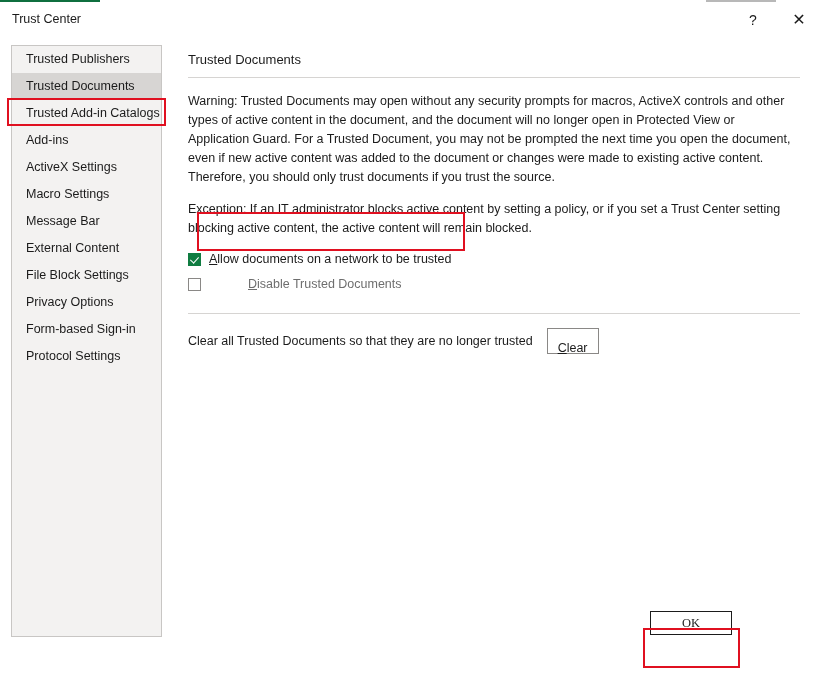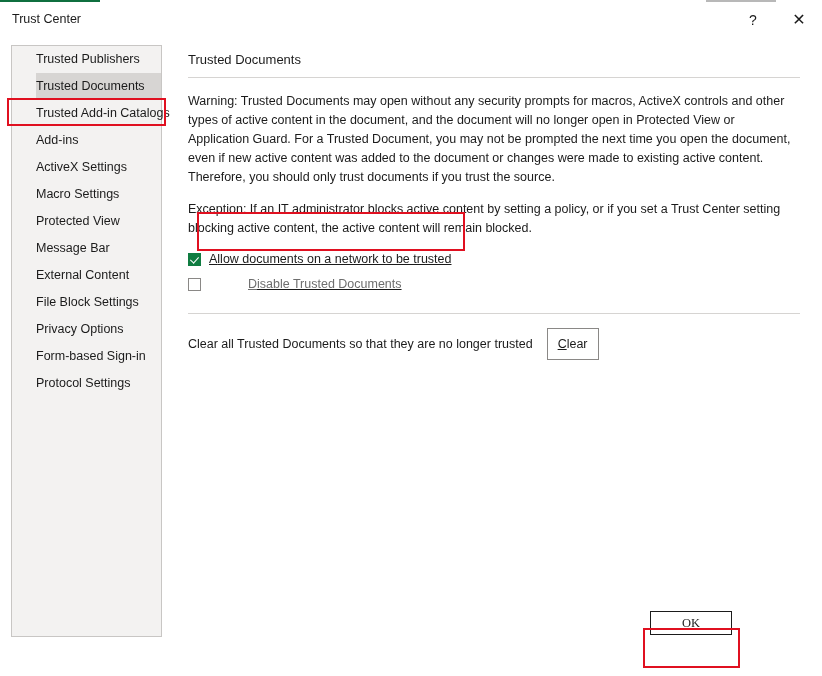--- a/index.html
+++ b/index.html
@@ -92,25 +92,25 @@
     width: 151px;
     height: 592px;
     border: 1px solid #c8c6c4;
     background: #f3f2f1;
     box-sizing: border-box;
   }
   .category-item {
     position: relative;
     height: 27px;
     line-height: 27px;
+    padding-left: 14px;
     font-size: 12.5px;
     color: #1b1b1b;
     white-space: nowrap;
     cursor: default;
-    margin-left: 24px;
   }
   .category-item.selected {
     background: #d7d5d3;
   }
 
   
   .hl {
     position: absolute;
     border: 2px solid #e01020;
     box-sizing: border-box;
@@ -158,21 +158,20 @@
     line-height: 19px;
     color: #1b1b1b;
     margin: 0 0 13px 0;
     width: 608px;
   }
   .checkbox-row {
     display: flex;
     align-items: flex-start;
     margin: 0 0 7px 0;
     height: 18px;
-    text-decoration: underline;
   }
   .cb {
     width: 13px;
     height: 13px;
     border: 1px solid #8a8886;
     background: #ffffff;
     box-sizing: border-box;
     margin-right: 8px;
     margin-top: 2px;
     position: relative;
@@ -214,28 +213,28 @@
     display: flex;
     align-items: center;
   }
   .clear-text {
     font-size: 12.5px;
     color: #1b1b1b;
     margin-right: 14px;
   }
   .btn {
     min-width: 46px;
-    height: 32px;
+    height: 24px;
     background: #ffffff;
     border: 1px solid #8a8886;
     font-size: 12.5px;
     color: #1b1b1b;
     font-family: "Liberation Sans", sans-serif;
     cursor: default;
-    padding: 4px 10px;
+    padding: 12px 10px;
     box-sizing: border-box;
   }
 
   
   .ok-btn {
     position: absolute;
     left: 650px;
     top: 611px;
     width: 82px;
     height: 24px;
@@ -277,21 +276,20 @@
     <div class="close-btn">✕</div>
   </div>
 
   <div class="category-panel">
     <div class="category-item"><span>Trusted Publishers</span></div>
     <div class="category-item selected"><span>Trusted Documents</span></div>
     <div class="category-item"><span>Trusted Add-in Catalogs</span></div>
     <div class="category-item"><span>Add-ins</span></div>
     <div class="category-item"><span>ActiveX Settings</span></div>
     <div class="category-item"><span>Macro Settings</span></div>
-    <div class="category-item"><span>Protected View</span></div>
     <div class="category-item"><span>Message Bar</span></div>
     <div class="category-item"><span>External Content</span></div>
     <div class="category-item"><span>File Block Settings</span></div>
     <div class="category-item"><span>Privacy Options</span></div>
     <div class="category-item"><span>Form-based Sign-in</span></div>
     <div class="category-item"><span>Protocol Settings</span></div>
   </div>
 
   <div class="content">
     <div class="content-heading">Trusted Documents</div>

